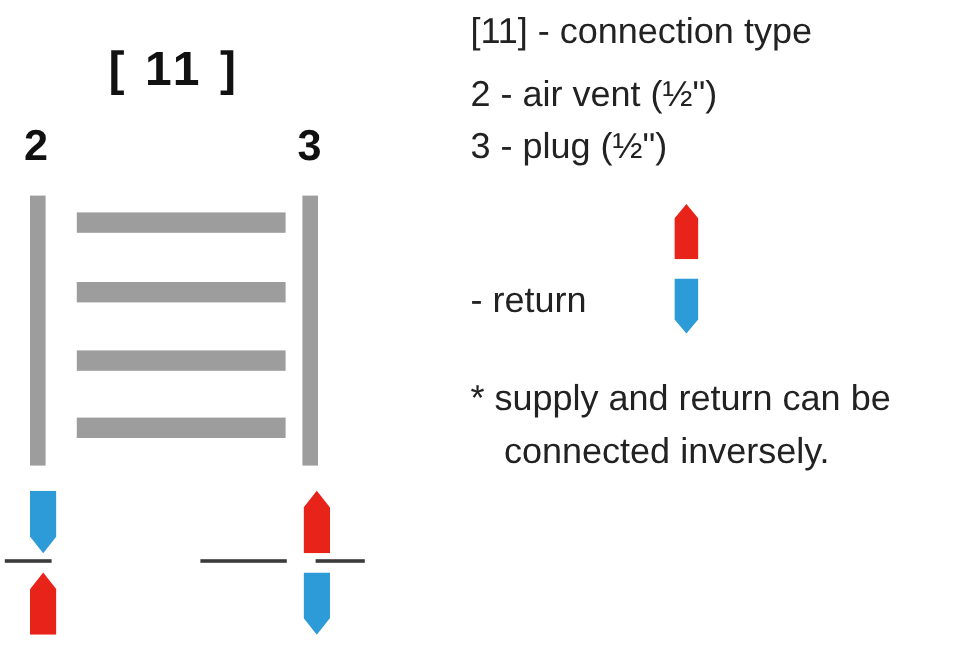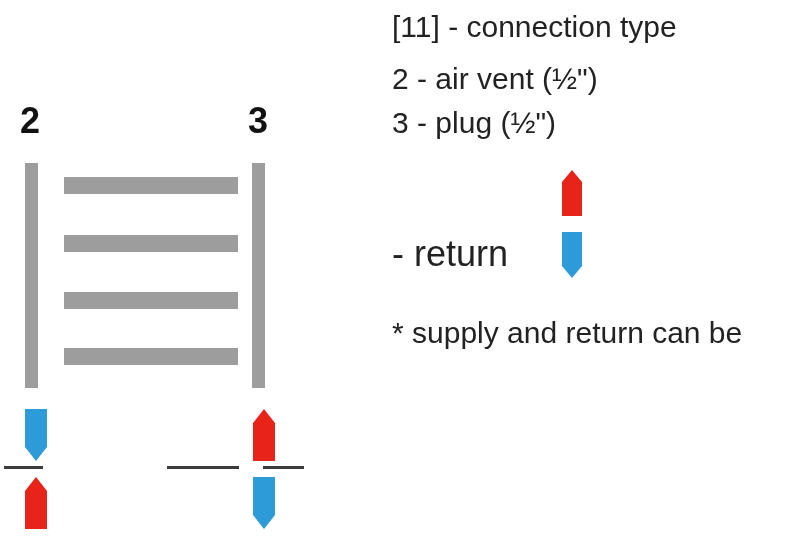--- a/index.html
+++ b/index.html
@@ -109,21 +109,21 @@
     line-height: 1;
     white-space: pre;
   }
   #legend-line-1 { top: 12px; }
   #legend-line-2 { top: 64px; }
   #legend-line-3 { top: 108px; }
 
   #legend-supply-label { position: absolute; left: 2px; top: 192px;
      font-size: 30px; font-weight: 300; color:#222; line-height:1; white-space:pre;}
   #legend-return-label { position: absolute; left: 2px; top: 236px;
-     font-size: 36px; font-weight: 300; color:#222; line-height:1; white-space:pre;}
+     font-size: 30px; font-weight: 300; color:#222; line-height:1; white-space:pre;}
 
   .legend-arrow {
     position: absolute;
     left: 172px;
     width: 20px;
     height: 46px;
   }
   .legend-arrow svg { display:block; width:100%; height:100%; }
   #legend-arrow-supply { top: 170px; }
   #legend-arrow-return { top: 232px; }
@@ -138,20 +138,21 @@
     white-space: pre;
   }
   #footnote-line-1 { top: 318px; }
   #footnote-line-2 { top: 362px; left: 30px; }
 </style>
 </head>
 <body>
 
 <div id="diagram-panel">
 
+  <div class="title-label">[ 11 ]</div>
 
   <div class="port-number" id="port-number-left">2</div>
   <div class="port-number" id="port-number-right">3</div>
 
   <div class="manifold" id="manifold-left"></div>
   <div class="manifold" id="manifold-right"></div>
 
   <div class="rung" id="rung-1"></div>
   <div class="rung" id="rung-2"></div>
   <div class="rung" id="rung-3"></div>
@@ -197,13 +198,14 @@
       <polygon points="10,0 20,12 20,46 0,46 0,12" fill="#e8231a"></polygon>
     </svg>
   </div>
   <div class="legend-arrow" id="legend-arrow-return">
     <svg viewBox="0 0 20 46" preserveAspectRatio="none">
       <polygon points="0,0 20,0 20,34 10,46 0,34" fill="#2d9bd8"></polygon>
     </svg>
   </div>
 
   <div class="footnote" id="footnote-line-1">* supply and return can be</div>
+  <div class="footnote" id="footnote-line-2">connected inversely.</div>
 </div>
 
 </body></html>

